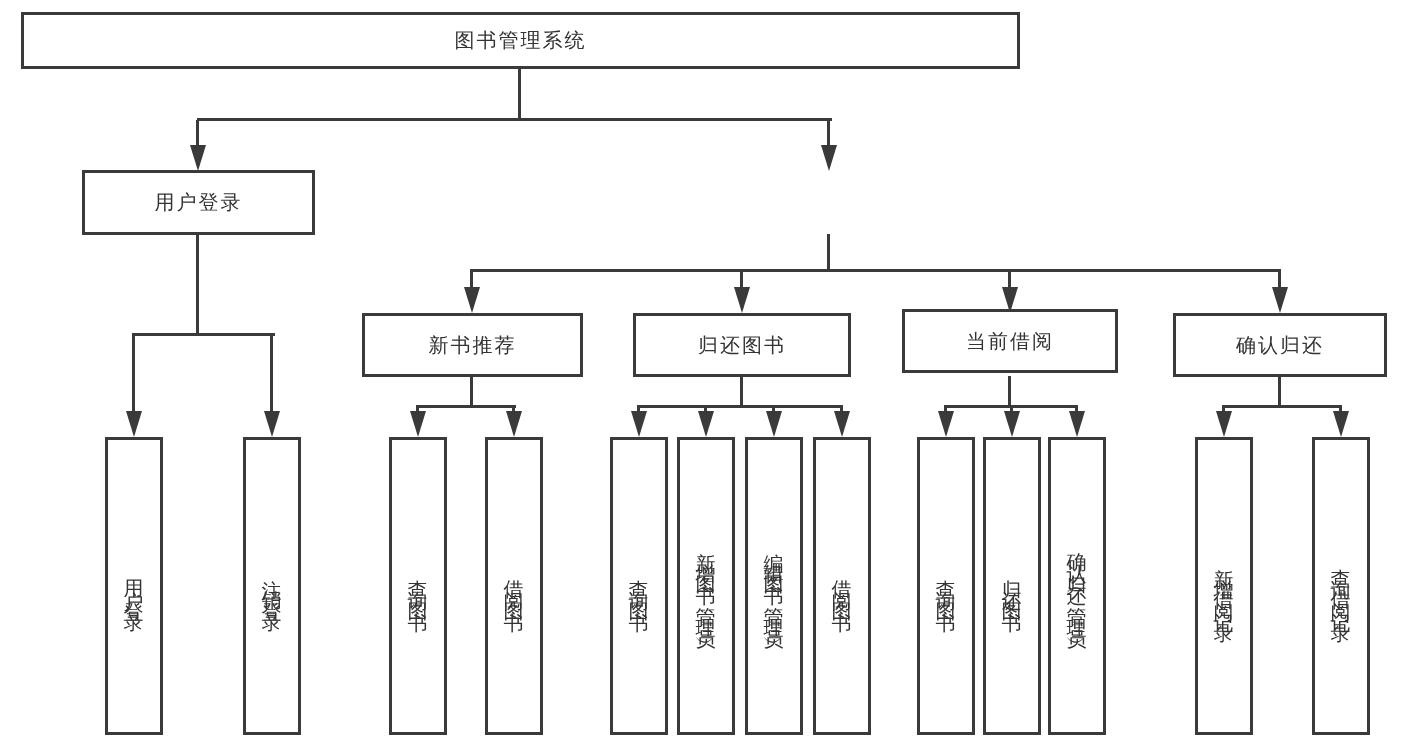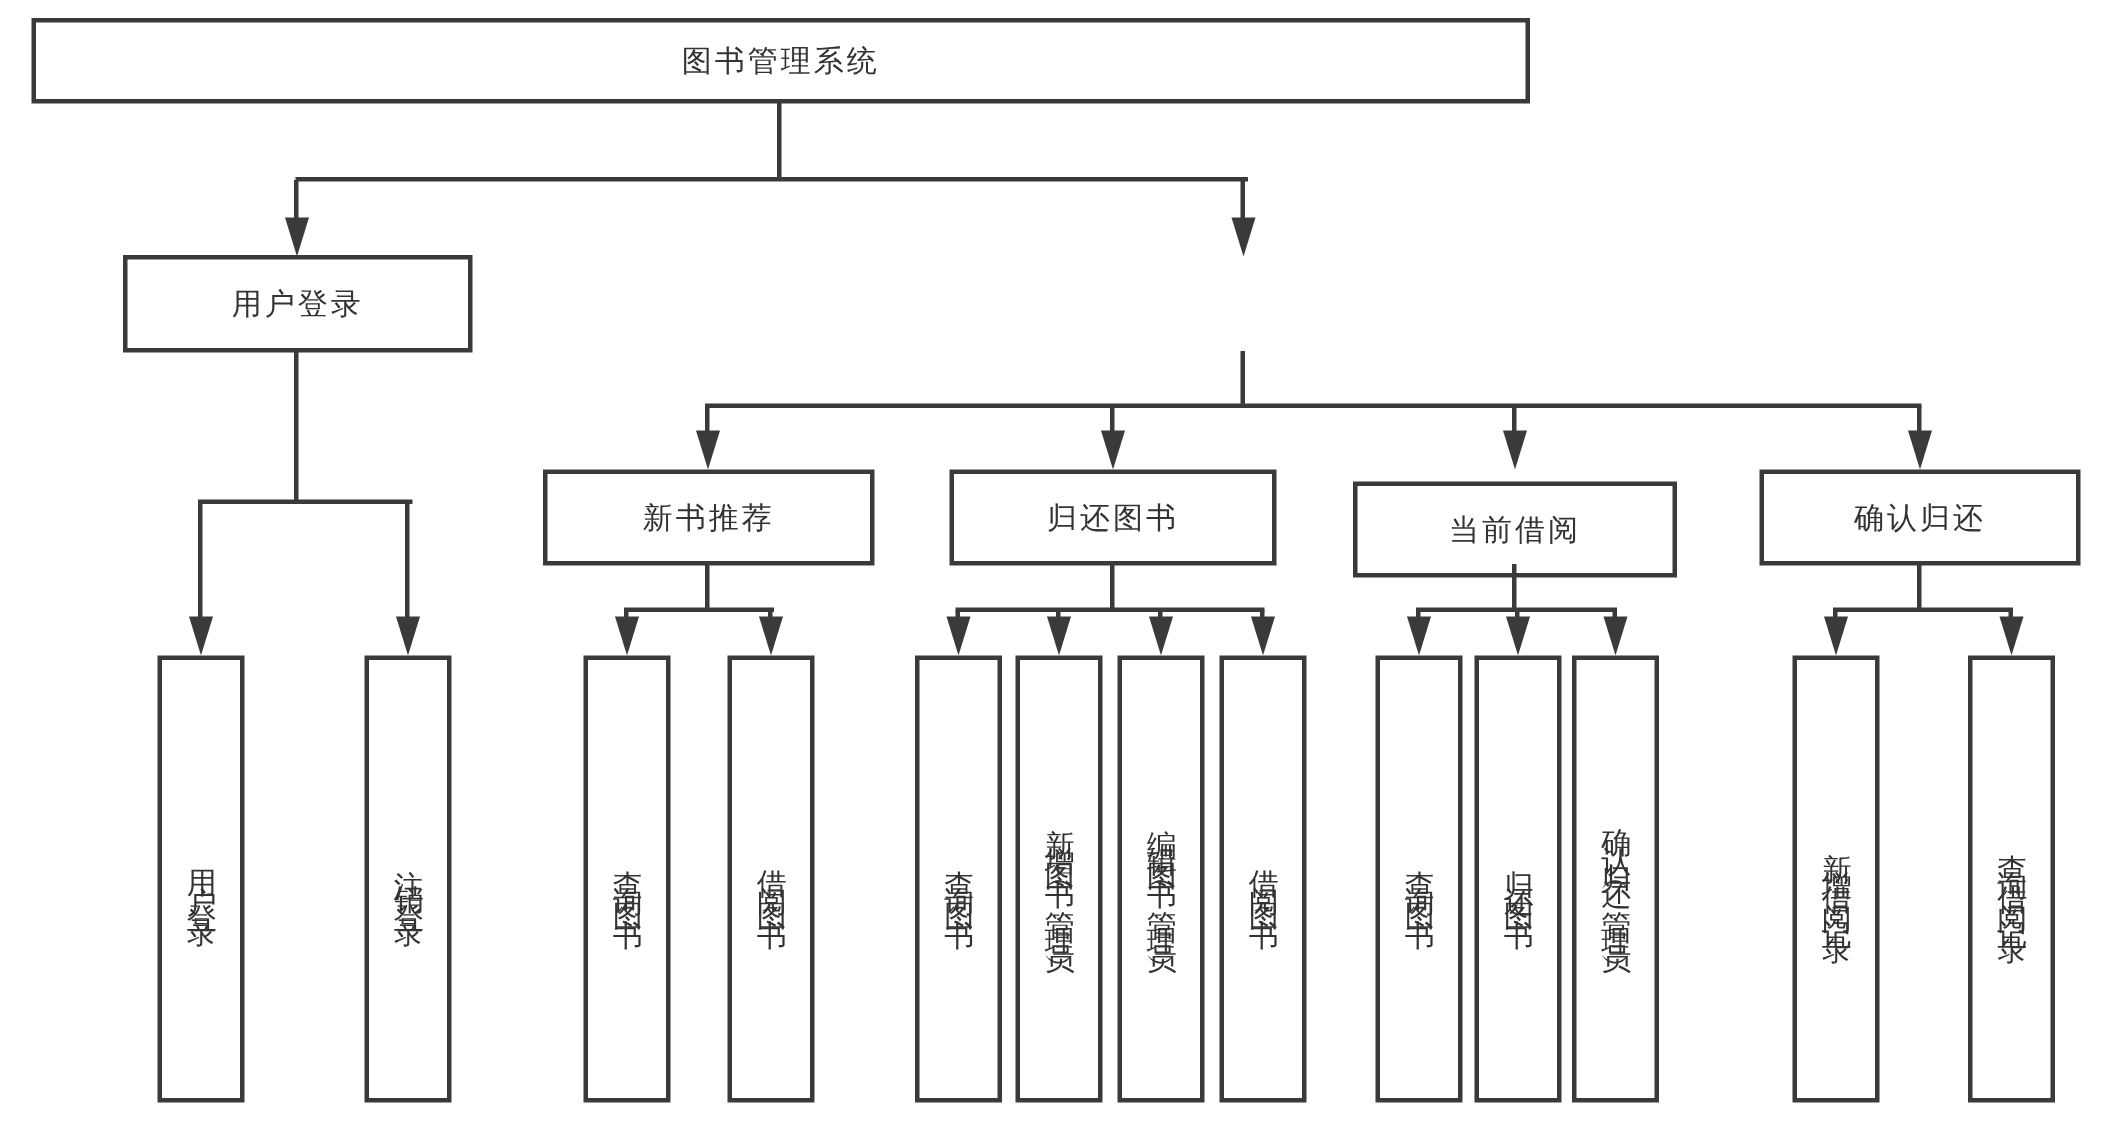--- a/index.html
+++ b/index.html
@@ -90,21 +90,21 @@
   <div class="ahead" style="left:464px;top:287px;"></div>
   <div class="vline" style="left:740px;top:271px;height:20px;"></div>
   <div class="ahead" style="left:734px;top:287px;"></div>
   <div class="vline" style="left:1008px;top:271px;height:20px;"></div>
   <div class="ahead" style="left:1002px;top:287px;"></div>
   <div class="vline" style="left:1278px;top:271px;height:20px;"></div>
   <div class="ahead" style="left:1272px;top:287px;"></div>
 
   <div class="box" style="left:362px;top:313px;width:221px;height:64px;">新书推荐</div>
   <div class="box" style="left:633px;top:313px;width:218px;height:64px;">归还图书</div>
-  <div class="box" style="left:902px;top:321px;width:216px;height:64px;">当前借阅</div>
+  <div class="box" style="left:902px;top:309px;width:216px;height:64px;">当前借阅</div>
   <div class="box" style="left:1173px;top:313px;width:214px;height:64px;">确认归还</div>
 
   <div class="vline" style="left:470px;top:376px;height:32px;"></div>
   <div class="hline" style="left:416px;top:405px;width:100px;"></div>
   <div class="vline" style="left:416px;top:407px;height:8px;"></div>
   <div class="ahead" style="left:410px;top:411px;"></div>
   <div class="vline" style="left:512px;top:407px;height:8px;"></div>
   <div class="ahead" style="left:506px;top:411px;"></div>
 
   <div class="vline" style="left:740px;top:376px;height:32px;"></div>

